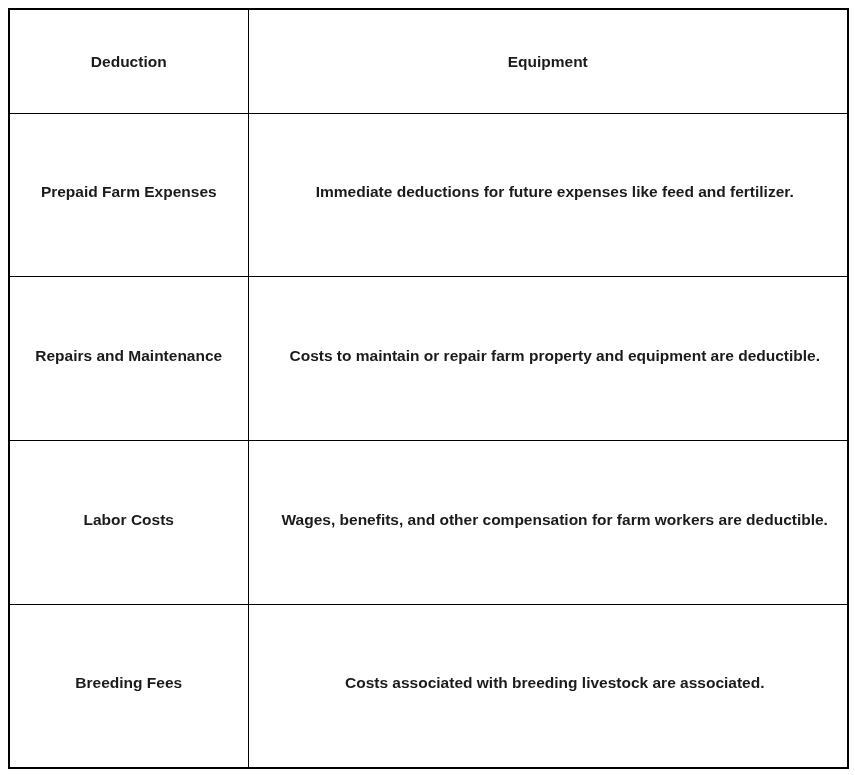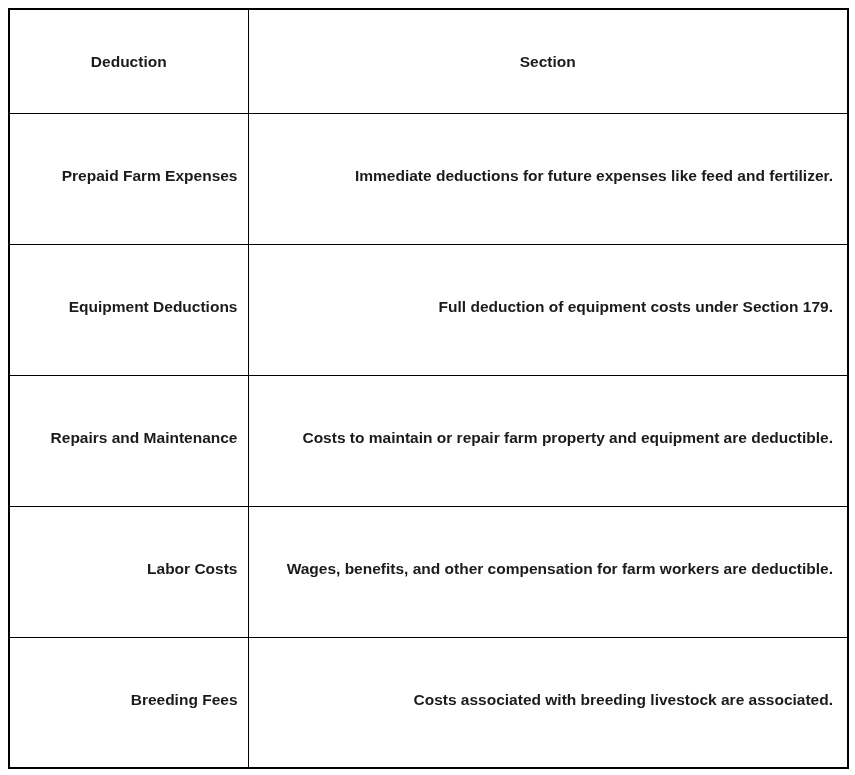--- a/index.html
+++ b/index.html
@@ -37,51 +37,47 @@
   table.deductions col.col-deduction { width: 239px; }
   table.deductions col.col-benefits  { width: 600px; }
   table.deductions thead tr { height: 104px; }
   table.deductions tbody tr { height: 109px; }
   table.deductions th {
     text-align: center;
     vertical-align: middle;
     padding: 0 6px;
   }
   table.deductions td {
-    text-align: right;
+    text-align: center;
     vertical-align: middle;
     padding: 0 10px 6px 10px;
   }
   table.deductions td.benefit-cell {
     padding-left: 28px;
     padding-right: 14px;
   }
 </style>
 </head>
 <body>
 
 <table class="deductions">
   <colgroup>
     <col class="col-deduction">
     <col class="col-benefits">
   </colgroup>
   <thead>
     <tr>
       <th>Deduction</th>
-      <th>Section</th>
+      <th>Equipment</th>
     </tr>
   </thead>
   <tbody>
     <tr>
       <td class="deduction-cell">Prepaid Farm Expenses</td>
       <td class="benefit-cell">Immediate deductions for future expenses like feed and fertilizer.</td>
-    </tr>
-    <tr>
-      <td class="deduction-cell">Equipment Deductions</td>
-      <td class="benefit-cell">Full deduction of equipment costs under Section 179.</td>
     </tr>
     <tr>
       <td class="deduction-cell">Repairs and Maintenance</td>
       <td class="benefit-cell">Costs to maintain or repair farm property and equipment are deductible.</td>
     </tr>
     <tr>
       <td class="deduction-cell">Labor Costs</td>
       <td class="benefit-cell">Wages, benefits, and other compensation for farm workers are deductible.</td>
     </tr>
     <tr>

